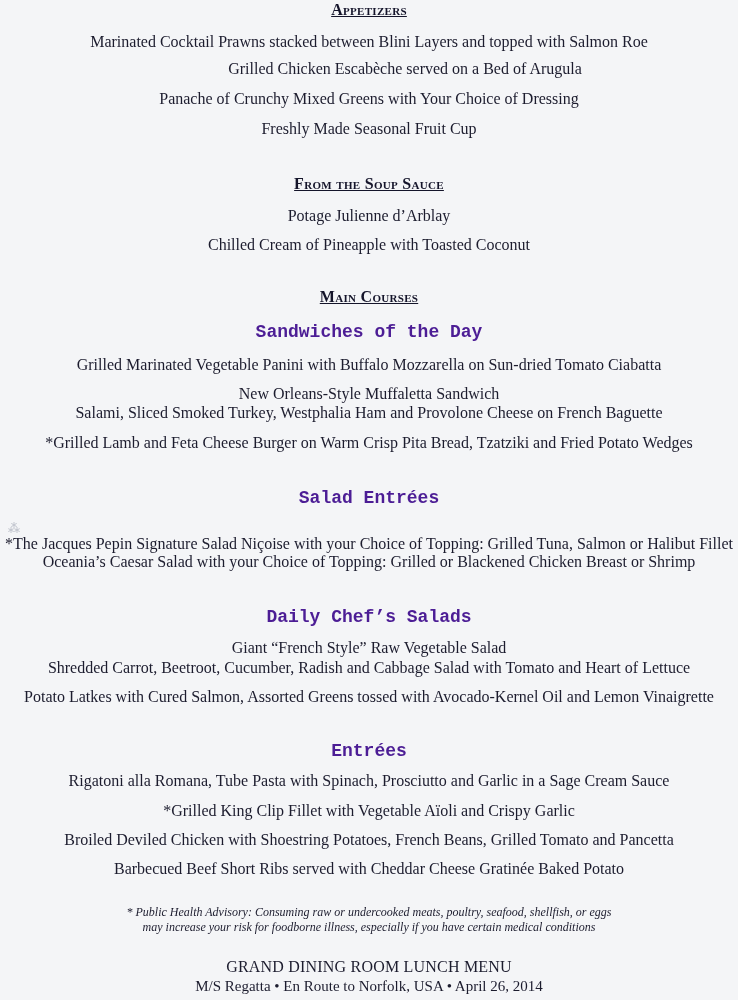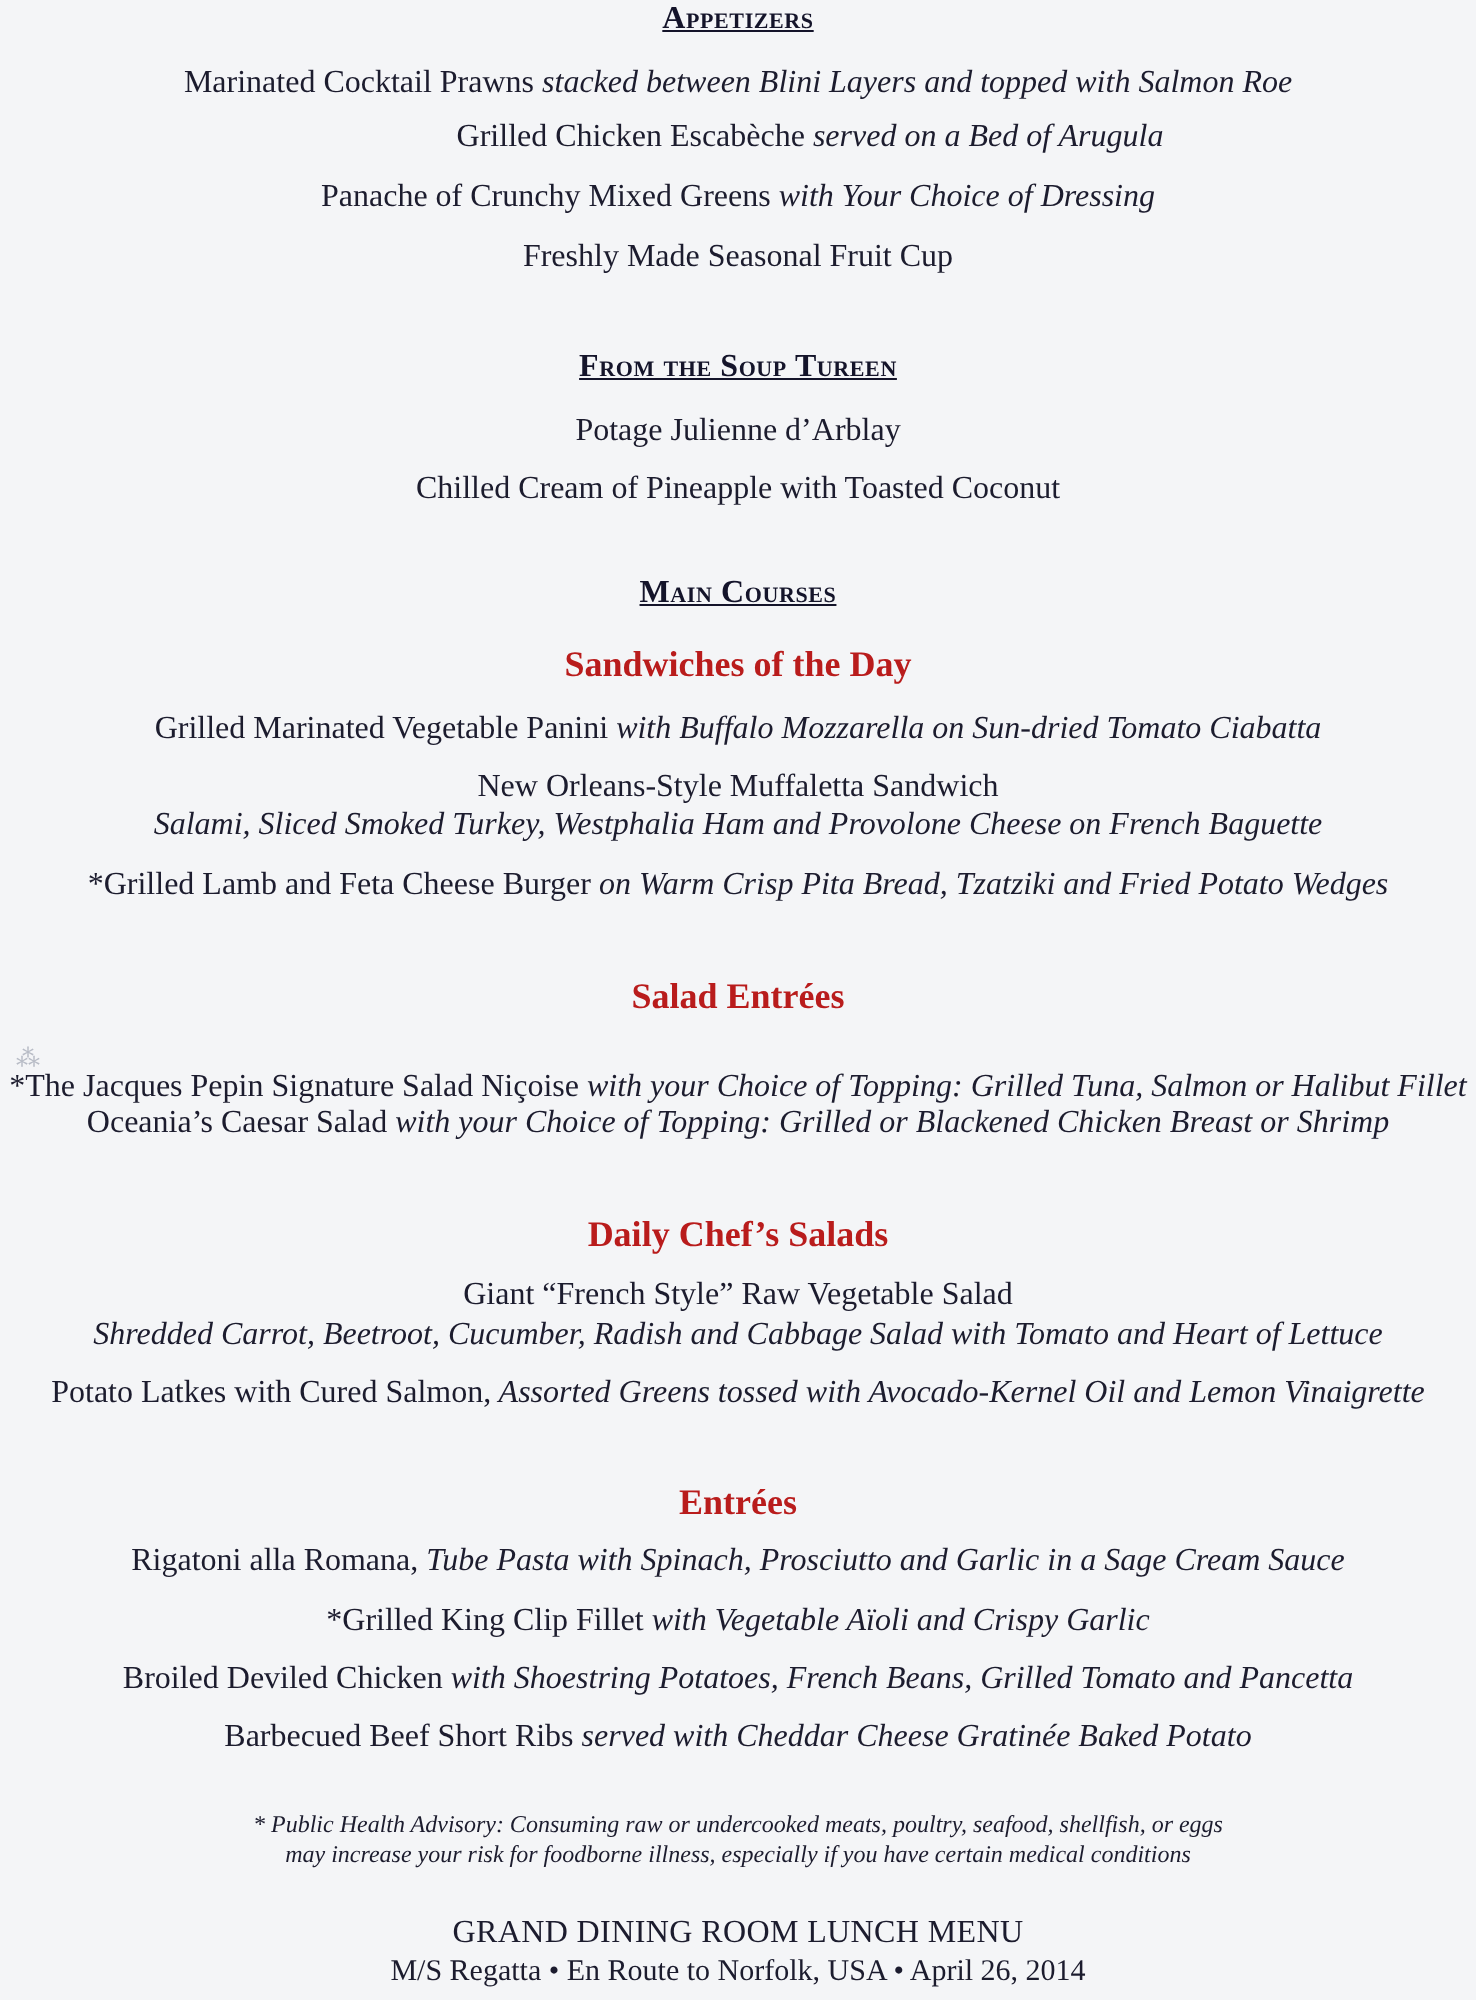--- a/index.html
+++ b/index.html
@@ -12,42 +12,42 @@
     }
     .page { position: absolute; left: 0; top: 0; width: 732px; height: 1000px; padding-left: 40px; }
     .line {
       position: absolute; left: 0; width: 738px; text-align: center;
       white-space: nowrap; font-size: 16px; line-height: 20px;
     }
     .section-title {
       font-size: 16px; font-weight: bold; text-decoration: underline;
       font-variant: small-caps; letter-spacing: 0.3px; color: #14142a;
     }
-    .sub-title { font-size: 18px; font-weight: bold; color: #b91c1c; }
-    .it { font-style: italic; }
+    .sub-title { font-size: 18px; font-weight: bold; color: #4c1d95; font-family: Liberation Mono, monospace; }
+    .it { }
     .advisory { font-size: 12px; font-style: italic; line-height: 15px; }
     .footer-title { font-size: 16px; letter-spacing: 0.2px; }
     .footer-sub { font-size: 15px; }
     .artifact {
       position: absolute; left: 8px; top: 522px; font-size: 12px;
       color: #b8bcc6;
     }
   </style>
 </head>
 <body>
 
 <div class="page">
 
   <div class="line section-title" style="top:0px;">Appetizers</div>
   <div class="line" style="top:32px;"><span>Marinated Cocktail Prawns</span><span class="it"> stacked between Blini Layers and topped with Salmon Roe</span></div>
   <div class="line" style="top:59px;margin-left:36px;"><span>Grilled Chicken Escabèche</span><span class="it"> served on a Bed of Arugula</span></div>
   <div class="line" style="top:89px;"><span>Panache of Crunchy Mixed Greens</span><span class="it"> with Your Choice of Dressing</span></div>
   <div class="line" style="top:119px;"><span>Freshly Made Seasonal Fruit Cup</span><span class="it"></span></div>
 
-  <div class="line section-title" style="top:174px;">From the Soup Tureen</div>
+  <div class="line section-title" style="top:174px;">From the Soup Sauce</div>
   <div class="line" style="top:235px;">Chilled Cream of Pineapple with Toasted Coconut</div>
   <div class="line" style="top:206px;">Potage Julienne d’Arblay</div>
 
   <div class="line section-title" style="top:287px;">Main Courses</div>
 
   <div class="line sub-title" style="top:322px;">Sandwiches of the Day</div>
   <div class="line" style="top:355px;"><span>Grilled Marinated Vegetable Panini</span><span class="it"> with Buffalo Mozzarella on Sun-dried Tomato Ciabatta</span></div>
   <div class="line" style="top:384px;">New Orleans-Style Muffaletta Sandwich</div>
   <div class="line it" style="top:403px;">Salami, Sliced Smoked Turkey, Westphalia Ham and Provolone Cheese on French Baguette</div>
   <div class="line" style="top:433px;"><span>*Grilled Lamb and Feta Cheese Burger</span><span class="it"> on Warm Crisp Pita Bread, Tzatziki and Fried Potato Wedges</span></div>

